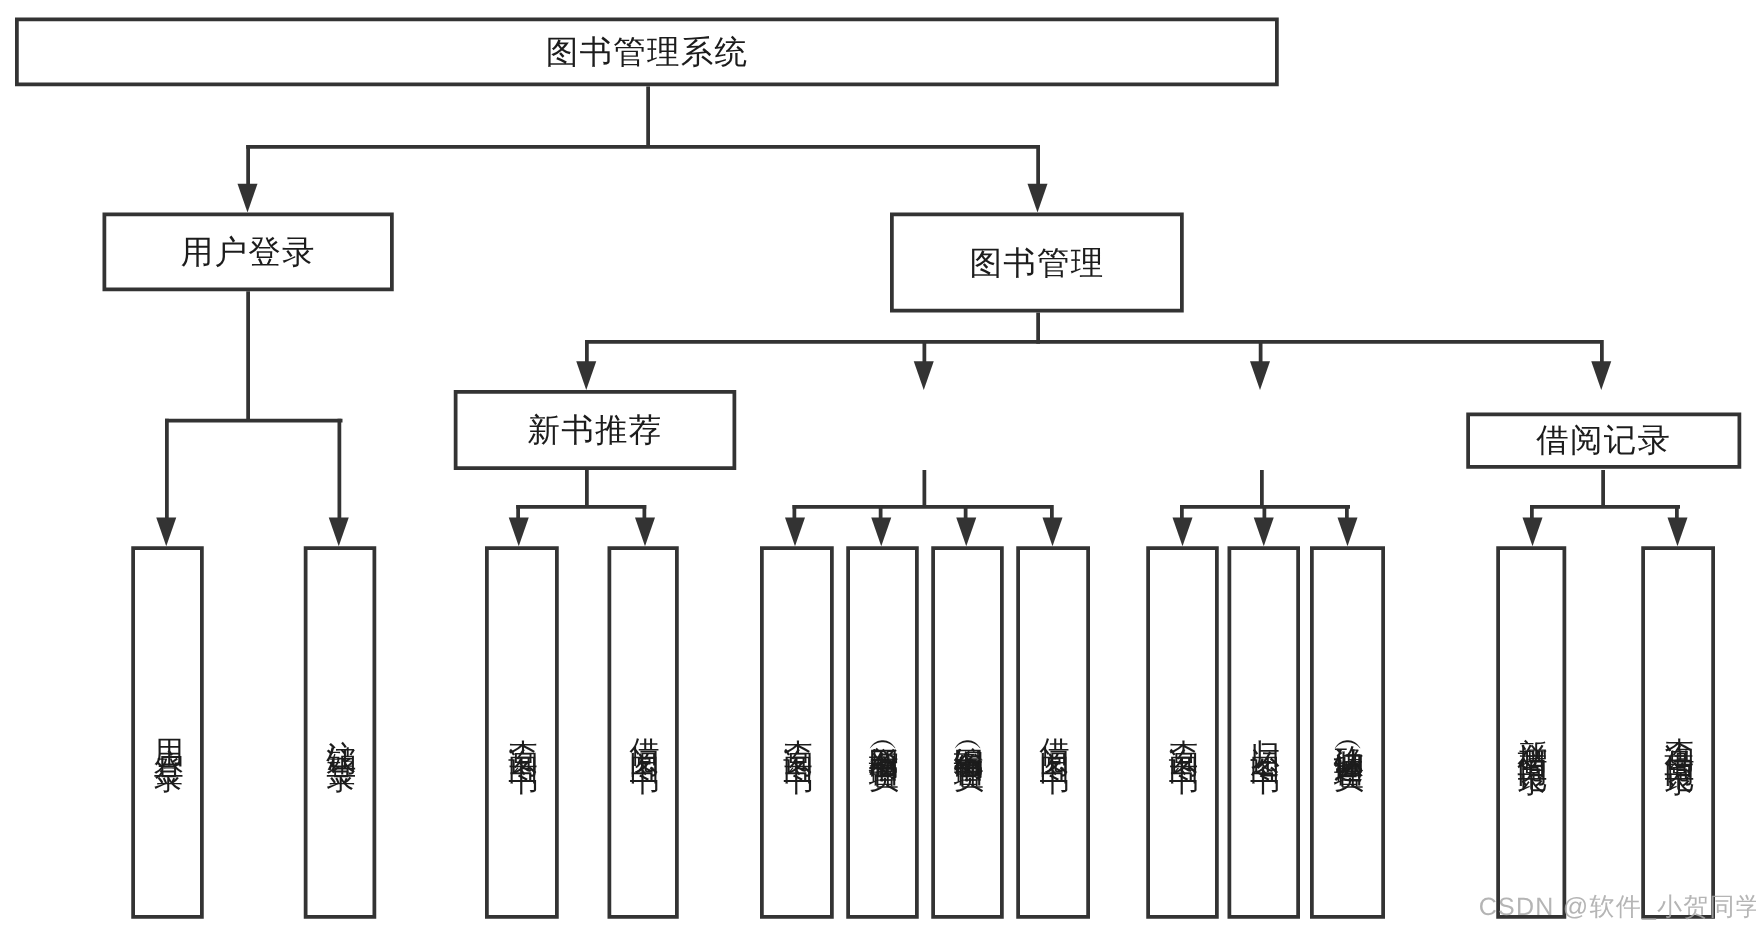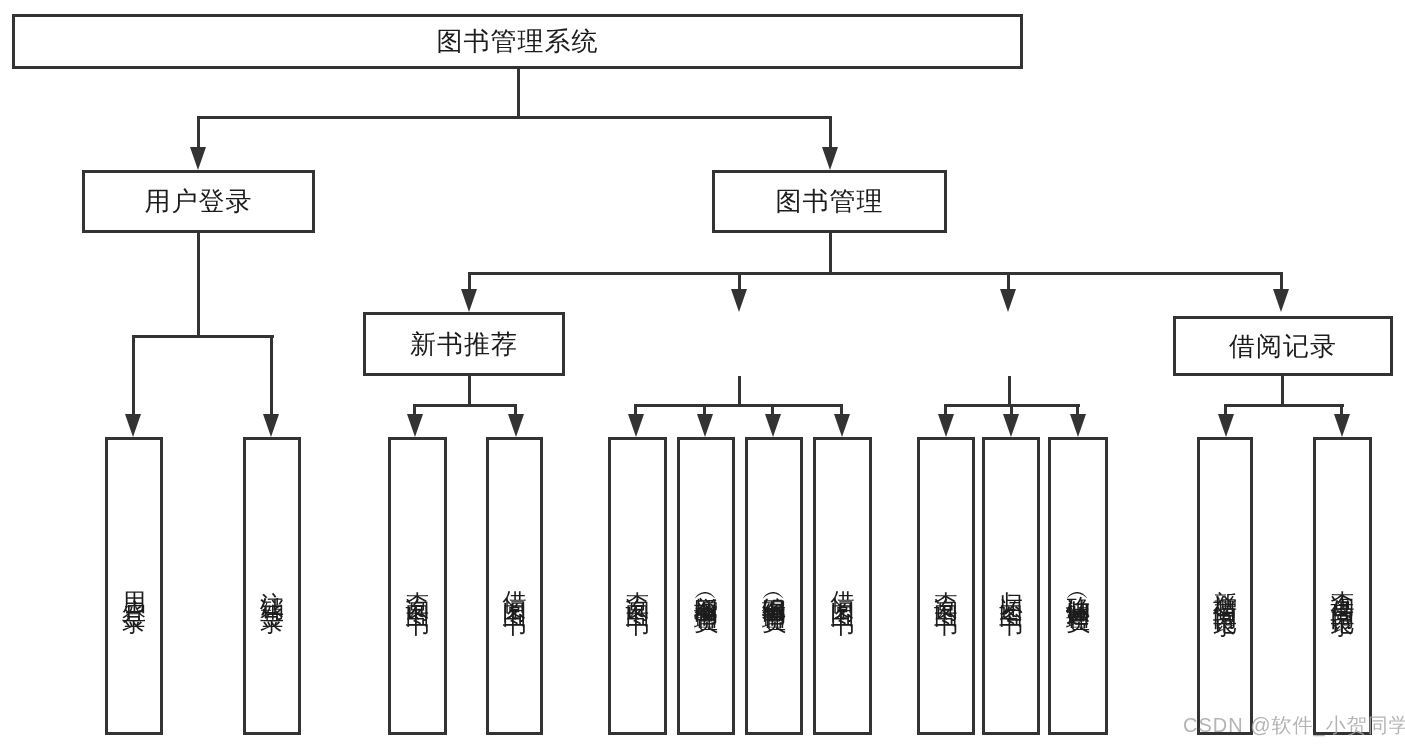--- a/index.html
+++ b/index.html
@@ -65,21 +65,21 @@
   <div class="vline" style="left:517px;top:69px;height:49px"></div>
   <div class="hline" style="left:197px;top:116px;width:635px"></div>
   <div class="vline" style="left:197px;top:116px;height:34px"></div>
   <div class="arrow" style="left:190px;top:147px"></div>
   <div class="vline" style="left:829px;top:116px;height:34px"></div>
   <div class="arrow" style="left:822px;top:147px"></div>
 
   <div class="node" style="left:82px;top:170px;width:233px;height:63px">
     <span>用户登录</span>
   </div>
-  <div class="node" style="left:712px;top:170px;width:235px;height:63px">
+  <div class="node" style="left:712px;top:170px;width:235px;height:80px">
     <span>图书管理</span>
   </div>
 
   <div class="vline" style="left:197px;top:232px;height:105px"></div>
   <div class="hline" style="left:132px;top:335px;width:142px"></div>
   <div class="vline" style="left:132px;top:335px;height:80px"></div>
   <div class="arrow" style="left:125px;top:414px"></div>
   <div class="vline" style="left:270px;top:335px;height:80px"></div>
   <div class="arrow" style="left:263px;top:414px"></div>
 
@@ -87,24 +87,24 @@
   <div class="hline" style="left:468px;top:272px;width:814px"></div>
   <div class="vline" style="left:468px;top:272px;height:18px"></div>
   <div class="arrow" style="left:461px;top:289px"></div>
   <div class="vline" style="left:738px;top:272px;height:18px"></div>
   <div class="arrow" style="left:731px;top:289px"></div>
   <div class="vline" style="left:1007px;top:272px;height:18px"></div>
   <div class="arrow" style="left:1000px;top:289px"></div>
   <div class="vline" style="left:1280px;top:272px;height:18px"></div>
   <div class="arrow" style="left:1273px;top:289px"></div>
 
-  <div class="node" style="left:363px;top:312px;width:202px;height:64px">
+  <div class="node" style="left:363px;top:312px;width:226px;height:64px">
     <span>新书推荐</span>
   </div>
-  <div class="node" style="left:1173px;top:316px;width:220px;height:60px">
+  <div class="node" style="left:1173px;top:330px;width:220px;height:45px">
     <span>借阅记录</span>
   </div>
 
   <div class="vline" style="left:468px;top:376px;height:30px"></div>
   <div class="hline" style="left:413px;top:404px;width:104px"></div>
   <div class="vline" style="left:413px;top:404px;height:12px"></div>
   <div class="arrow" style="left:407px;top:414px"></div>
   <div class="vline" style="left:514px;top:404px;height:12px"></div>
   <div class="arrow" style="left:508px;top:414px"></div>
 

